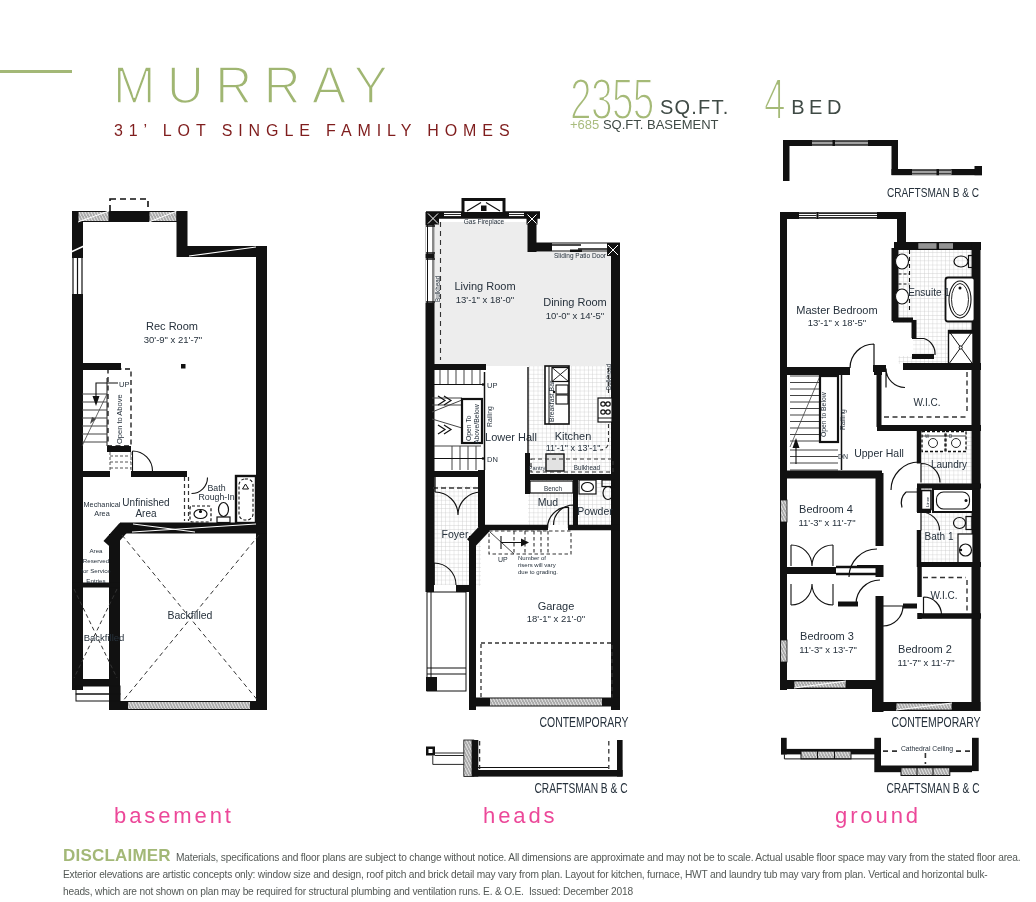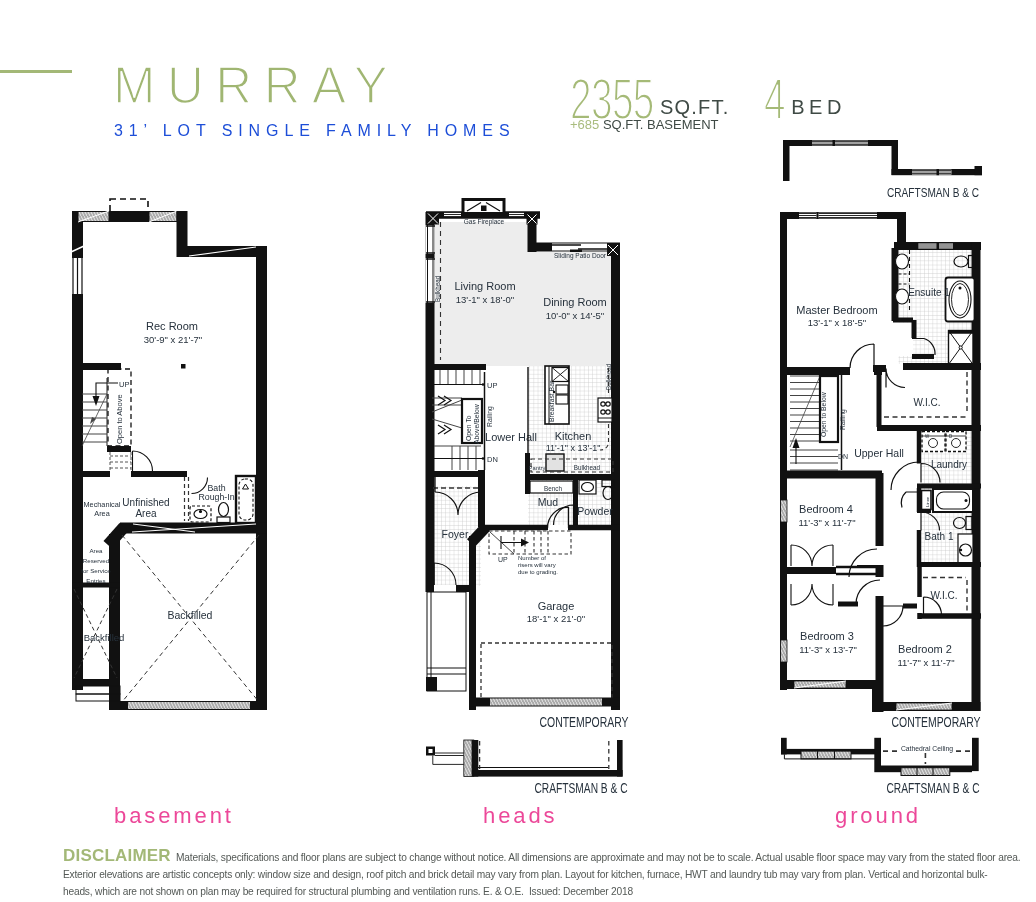--- a/index.html
+++ b/index.html
@@ -1,19 +1,19 @@
 <!DOCTYPE html>
 <html><head>
 <meta charset="utf-8">
 <style>
   html,body{margin:0;padding:0;background:#fff;}
   #page{position:relative;width:1036px;height:902px;background:#fff;overflow:hidden;
         font-family:"Liberation Sans",sans-serif;padding-left:48px;}
   #title{position:absolute;left:113px;top:56px;font-size:51px;letter-spacing:11.5px;color:#a0b672;font-weight:400;-webkit-text-stroke:1.7px #ffffff;}
-  #subtitle{position:absolute;left:114px;top:122px;font-size:16px;letter-spacing:5.9px;color:#1d4ed8;}
+  #subtitle{position:absolute;left:114px;top:122px;font-size:16px;letter-spacing:5.9px;color:#7f1d1d;}
   #dash{position:absolute;left:0px;top:70px;width:72px;height:3px;background:#a3b877;}
   .stat{position:absolute;top:65px;font-size:58px;color:#a5ba77;white-space:nowrap;}
   .statnum{display:inline-block;transform:scaleX(0.67);transform-origin:0 100%;letter-spacing:-1px;-webkit-text-stroke:2px #ffffff;}
   .statlabel{font-size:20px;color:#3f4a45;letter-spacing:1.2px;position:relative;top:-5px;}
   #sub2{position:absolute;left:570px;top:117px;font-size:13px;color:#3f4a45;text-align:right;}
   .floorname{position:absolute;top:803px;font-size:22px;letter-spacing:2.9px;color:#ec4899;}
   #disclaimer{position:absolute;left:63px;top:847px;width:980px;font-size:10.2px;letter-spacing:-0.2px;line-height:17px;color:#545956;white-space:nowrap;}
   #disclaimer b{color:#a3b877;font-size:17px;letter-spacing:0.2px;}
   svg{position:absolute;left:0;top:0;}
   svg text{font-family:"Liberation Sans",sans-serif;fill:#26313c;}

